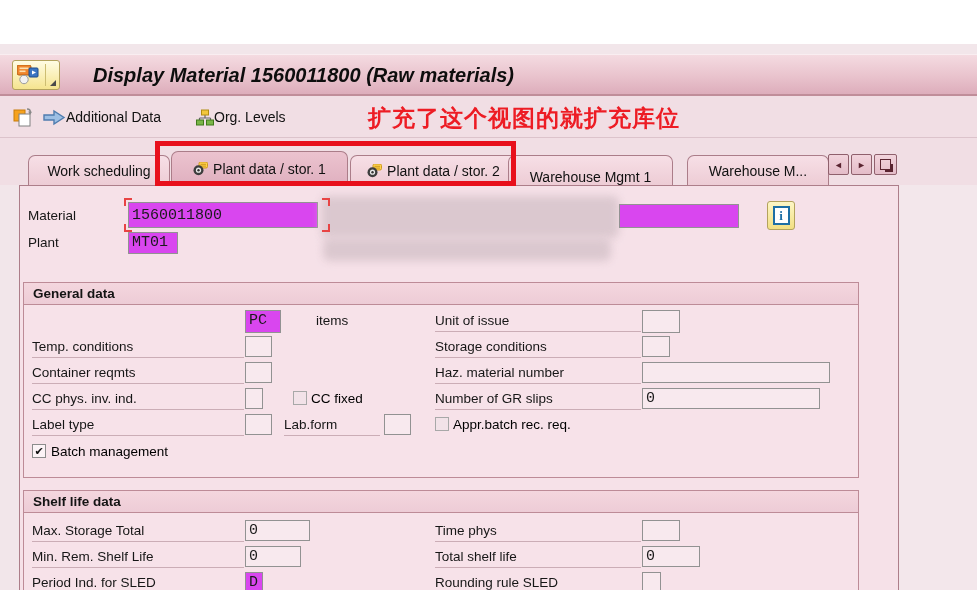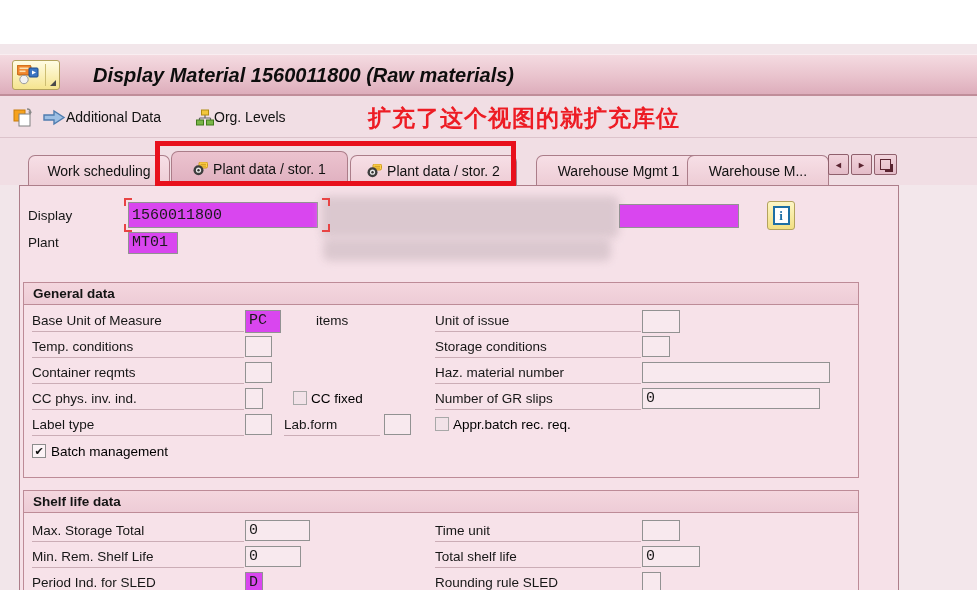--- a/index.html
+++ b/index.html
@@ -163,21 +163,21 @@
           <rect x="6" y="0" width="8.5" height="6" rx="1.5" fill="#ffd24d" stroke="#cf9a1d"></rect>
           <rect x="7.5" y="1.8" width="5.5" height="1" fill="#cf9a1d"></rect>
           <rect x="7.5" y="3.6" width="5.5" height="1" fill="#cf9a1d"></rect>
           <circle cx="5.5" cy="8.2" r="5" fill="#3d3d3d"></circle>
           <circle cx="5.5" cy="8.2" r="2.6" fill="#e8e8e8"></circle>
           <circle cx="5.5" cy="8.2" r="1.2" fill="#333"></circle>
         </svg>
       </span>
       <span>Plant data / stor. 2</span>
     </div>
-    <div class="tab" style="left:536px; width:165px;">
+    <div class="tab" style="left:508px; width:165px;align-items:flex-end;">
       <span>Warehouse Mgmt 1</span>
     </div>
     <div class="tab" style="left:687px; width:142px;">
       <span>Warehouse M...</span>
     </div>
     <div class="tabnav-btn" style="left:828px;">
       <span>◄</span>
     </div>
     <div class="tabnav-btn" style="left:851px;">
       <span>►</span>
@@ -186,21 +186,21 @@
       <span class="ovw-glyph"></span>
     </div>
   </div>
 
   <div class="red-rect"></div>
 
   <div class="right-margin"></div>
 
   <div class="content-pane">
 
-    <div class="fld-label" style="left:8px; top:22px;">Display</div>
+    <div class="fld-label" style="left:8px; top:22px;">Material</div>
     <div class="fld-input lit" style="left:108px; top:16px; width:190px; height:26px; line-height:23px;">1560011800</div>
     <span class="corner-mark cm-tl" style="left:104px; top:12px;"></span>
     <span class="corner-mark cm-tr" style="left:302px; top:12px;"></span>
     <span class="corner-mark cm-bl" style="left:104px; top:38px;"></span>
     <span class="corner-mark cm-br" style="left:302px; top:38px;"></span>
 
     <div class="blur-block" style="left:301px; top:10px; width:298px; height:42px;"></div>
     <div class="blur-block" style="left:303px; top:52px; width:288px; height:23px;"></div>
 
     <div class="fld-input lit" style="left:599px; top:18px; width:120px; height:24px;"></div>
@@ -208,21 +208,20 @@
       <span class="info-inner">i</span>
     </div>
 
     <div class="fld-label" style="left:8px; top:49px;">Plant</div>
     <div class="fld-input lit" style="left:108px; top:46px; width:50px; height:22px;">MT01</div>
 
     <div class="groupbox" style="left:3px; top:96px; width:836px; height:196px;">
       <div class="gb-header">General data</div>
 
       <div class="g-row" style="top:29px;">
-        <span class="g-label underline" style="left:8px; width:212px;">Base Unit of Measure</span>
         <span class="fld-input lit" style="left:221px; top:-2px; width:36px; height:23px;">PC</span>
         <span class="g-label" style="left:292px;">items</span>
         <span class="g-label underline" style="left:411px; width:206px;">Unit of issue</span>
         <span class="fld-input" style="left:618px; top:-2px; width:38px; height:23px;"></span>
       </div>
 
       <div class="g-row" style="top:55px;">
         <span class="g-label underline" style="left:8px; width:212px;">Temp. conditions</span>
         <span class="fld-input" style="left:221px; top:-2px; width:27px; height:21px;"></span>
         <span class="g-label underline" style="left:411px; width:206px;">Storage conditions</span>
@@ -261,21 +260,21 @@
         <span class="cb-label dim" style="left:27px; top:0;">Batch management</span>
       </div>
     </div>
 
     <div class="groupbox" style="left:3px; top:304px; width:836px; height:200px;">
       <div class="gb-header">Shelf life data</div>
 
       <div class="g-row" style="top:31px;">
         <span class="g-label underline" style="left:8px; width:212px;">Max. Storage Total</span>
         <span class="fld-input" style="left:221px; top:-2px; width:65px; height:21px;">0</span>
-        <span class="g-label underline" style="left:411px; width:206px;">Time unit</span>
+        <span class="g-label underline" style="left:411px; width:206px;">Time phys</span>
         <span class="fld-input" style="left:618px; top:-2px; width:38px; height:21px;"></span>
       </div>
 
       <div class="g-row" style="top:57px;">
         <span class="g-label underline" style="left:8px; width:212px;">Min. Rem. Shelf Life</span>
         <span class="fld-input" style="left:221px; top:-2px; width:56px; height:21px;">0</span>
         <span class="g-label underline" style="left:411px; width:206px;">Total shelf life</span>
         <span class="fld-input" style="left:618px; top:-2px; width:58px; height:21px;">0</span>
       </div>
 

